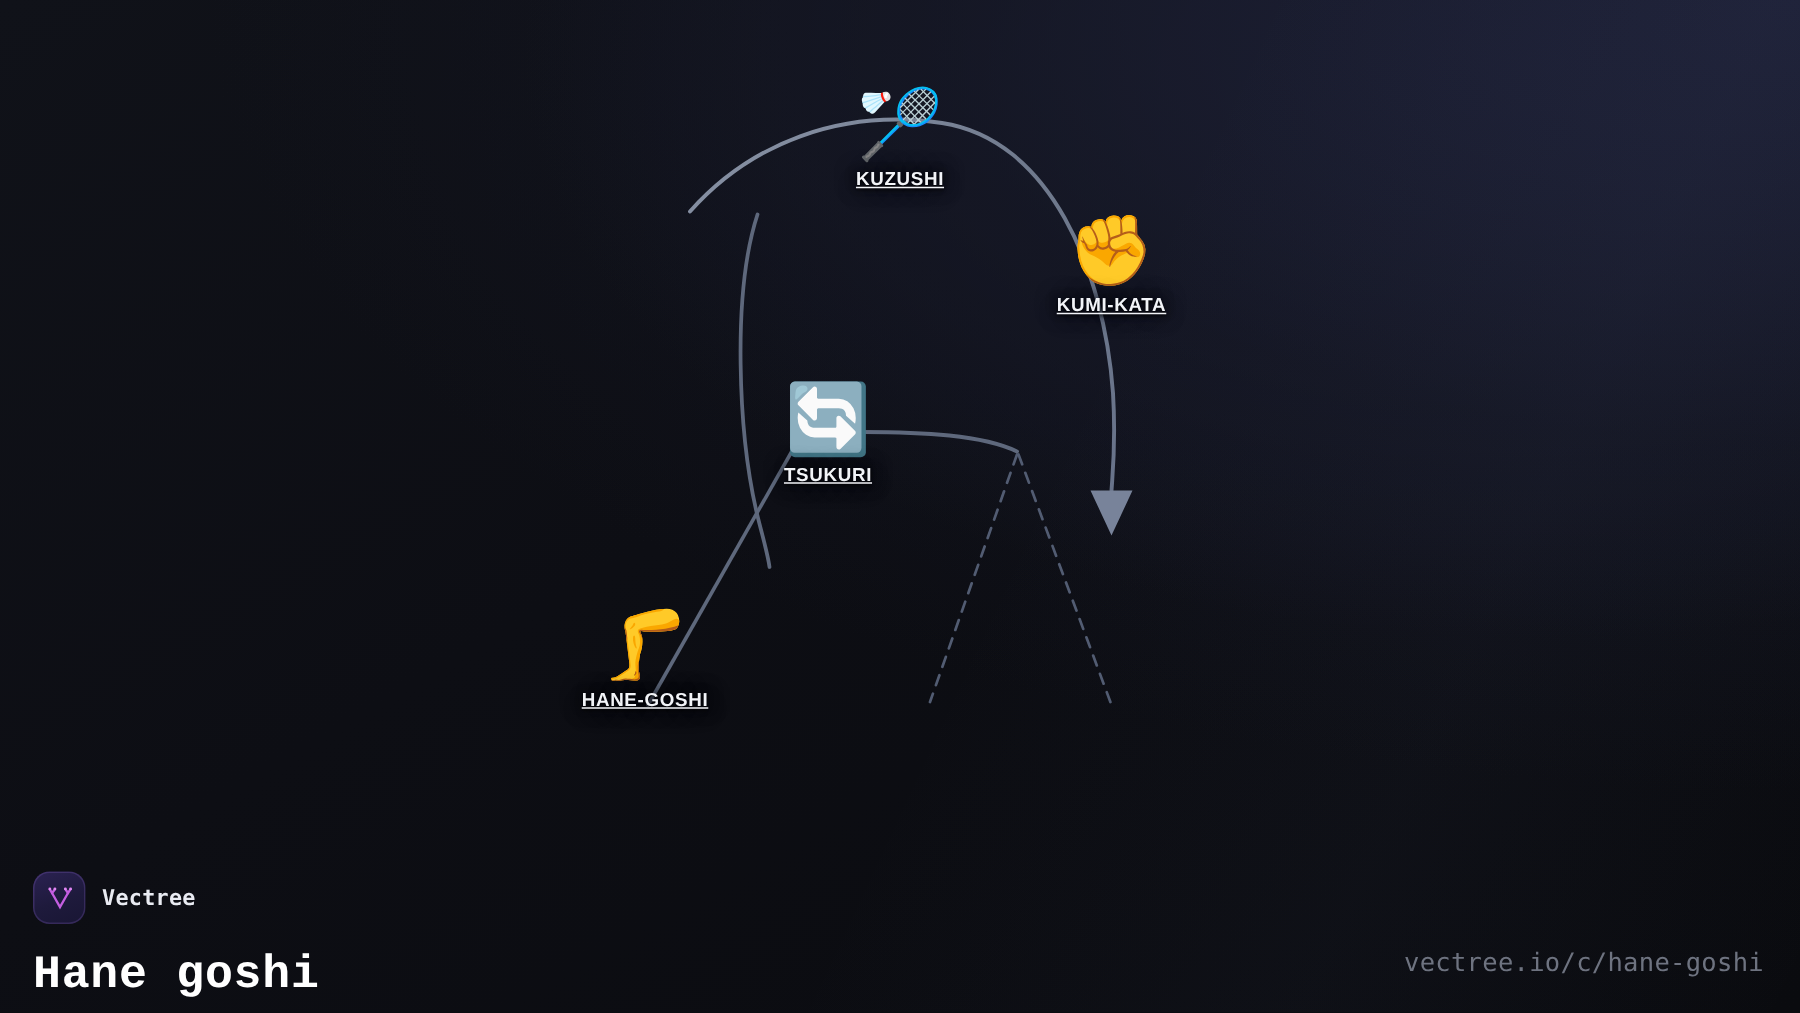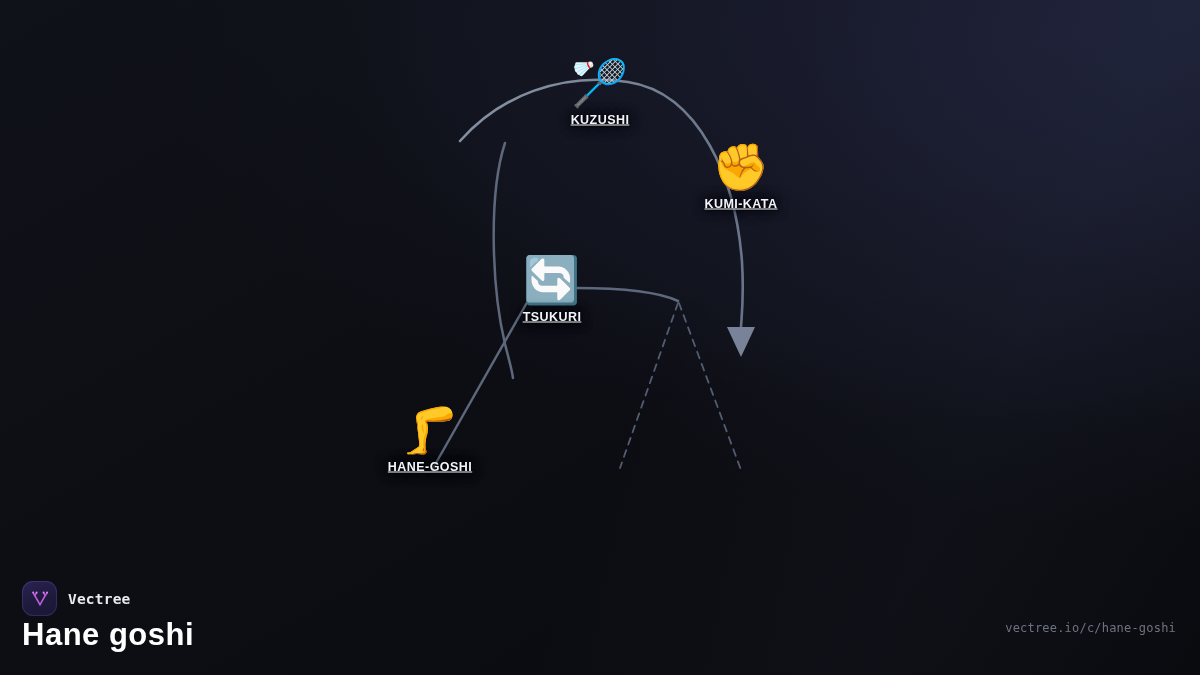--- a/index.html
+++ b/index.html
@@ -46,28 +46,28 @@
     width:35px; height:35px; border-radius:11px;
     background:linear-gradient(160deg,#2b2252 0%,#1e1a3c 55%,#191634 100%);
     box-shadow:inset 0 0 0 1px rgba(150,110,220,0.22);
     display:flex; align-items:center; justify-content:center;
   }
   #brandname {
     font-family:"DejaVu Sans Mono", monospace;
     font-size:14.5px; font-weight:700; color:#e9ebf2; letter-spacing:0.2px;
   }
   #title {
-    position:absolute; left:22px; top:54px;
-    font-family:Liberation Sans, sans-serif;
+    position:absolute; left:22px; top:70px;
+    font-family:Liberation Mono, monospace;
     font-size:31px; font-weight:700; color:#ffffff; letter-spacing:0.5px;
   }
   #url {
-    position:absolute; right:24px; bottom:40px;
+    position:absolute; right:24px; bottom:23px;
     font-family:"DejaVu Sans Mono", monospace;
-    font-size:12px; color:#6e7380; letter-spacing:0.2px;
+    font-size:17px; color:#6e7380; letter-spacing:0.2px;
   }
 </style>
 </head>
 <body>
 
 <div id="stage">
 
   <div id="sheen"></div>
 
   <svg id="graph" viewBox="0 0 1200 675" xmlns="http://www.w3.org/2000/svg">

